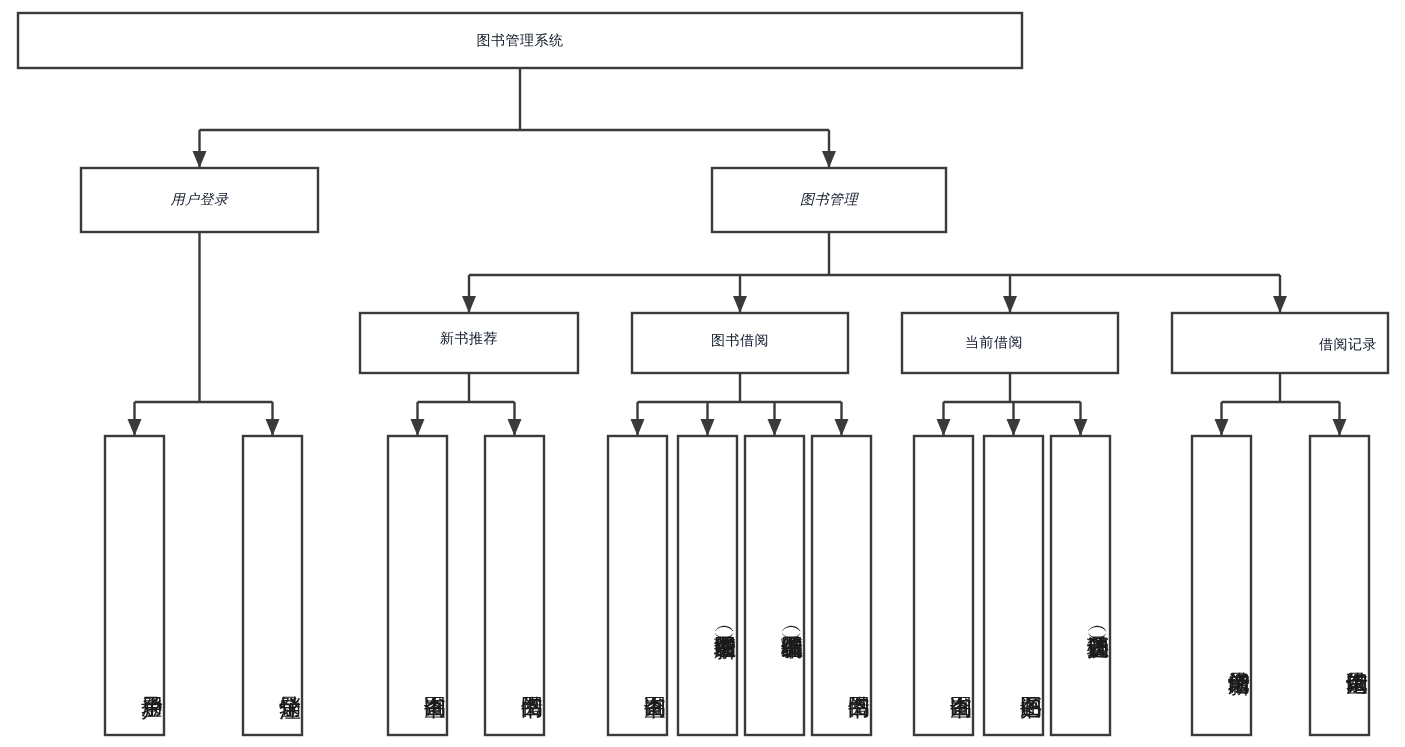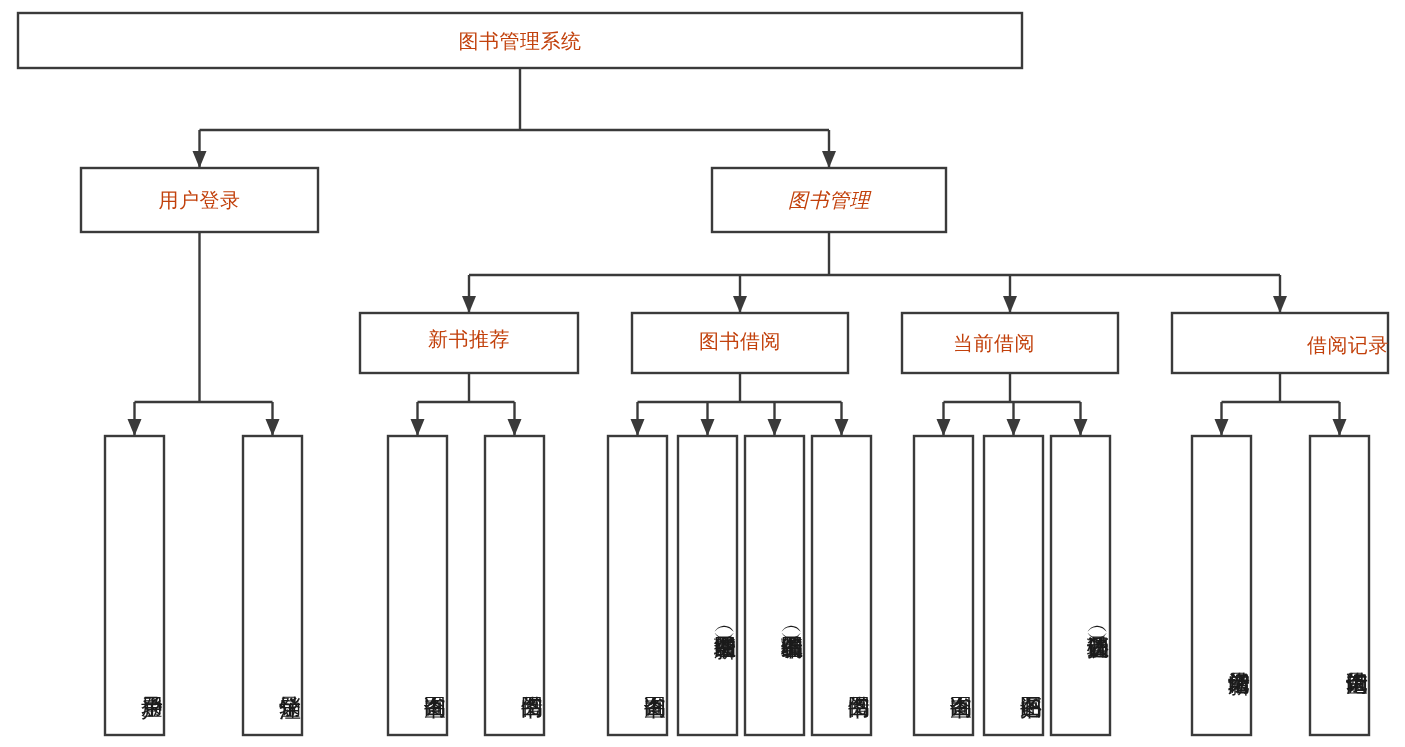--- a/index.html
+++ b/index.html
@@ -39,22 +39,22 @@
   }
   .arrow-head {
     fill: #3a3a3a;
     stroke: none;
   }
   .node-label-h {
     position: absolute;
     display: flex;
     align-items: center;
     justify-content: center;
-    color: #c2410c;
-    font-size: 20px;
+    color: #0f172a;
+    font-size: 14px;
     line-height: 1.1;
     letter-spacing: 0.5px;
     white-space: nowrap;
     pointer-events: none;
   }
   .node-label-v {
     position: absolute;
     display: flex;
     align-items: flex-start;
     justify-content: center;
@@ -155,21 +155,21 @@
         <rect class="node-box" x="812" y="436" width="59" height="299"></rect>
         <rect class="node-box" x="914" y="436" width="59" height="299"></rect>
         <rect class="node-box" x="984" y="436" width="59" height="299"></rect>
         <rect class="node-box" x="1051" y="436" width="59" height="299"></rect>
         <rect class="node-box" x="1192" y="436" width="59" height="299"></rect>
         <rect class="node-box" x="1310" y="436" width="59" height="299"></rect>
       </g>
   </svg>
   <div id="label-layer">
       <div class="node-label-h" style="left: 18px; width: 1004px; top: 13px; height: 55px;">图书管理系统</div>
-      <div class="node-label-h" style="left: 81px; width: 237px; top: 168px; height: 64px;">用户登录</div>
+      <div class="node-label-h" style="left: 81px; width: 237px; top: 168px; height: 64px; font-style: italic;">用户登录</div>
       <div class="node-label-h" style="left: 712px; width: 234px; top: 168px; height: 64px; font-style: italic;">图书管理</div>
       <div class="node-label-h" style="left: 360px; width: 218px; top: 313px; height: 52px;">新书推荐</div>
       <div class="node-label-h" style="left: 632px; width: 216px; top: 313px; height: 56px;">图书借阅</div>
       <div class="node-label-h" style="left: 902px; width: 184px; top: 313px; height: 60px;">当前借阅</div>
       <div class="node-label-h" style="left: 1240px; width: 216px; top: 313px; height: 64px;">借阅记录</div>
       <div class="node-label-v" style="left: 105px; width: 59px; top: 448px; height: 279px; padding-top: 91.5px;">用户登录</div>
       <div class="node-label-v" style="left: 243px; width: 59px; top: 448px; height: 279px; padding-top: 91.5px;">注销登录</div>
       <div class="node-label-v" style="left: 388px; width: 59px; top: 448px; height: 279px; padding-top: 91.5px;">查询图书</div>
       <div class="node-label-v" style="left: 485px; width: 59px; top: 448px; height: 279px; padding-top: 91.5px;">借阅图书</div>
       <div class="node-label-v" style="left: 608px; width: 59px; top: 448px; height: 279px; padding-top: 91.5px;">查询图书</div>

